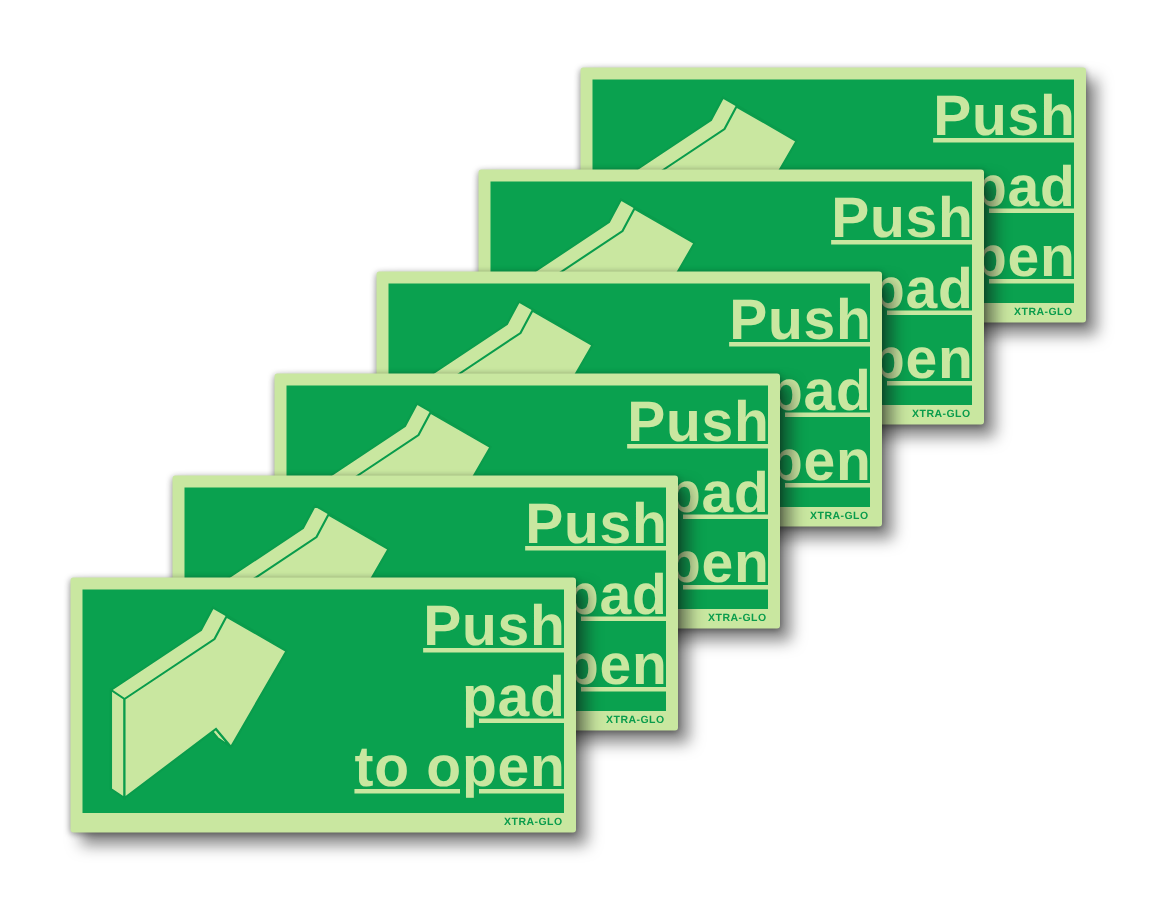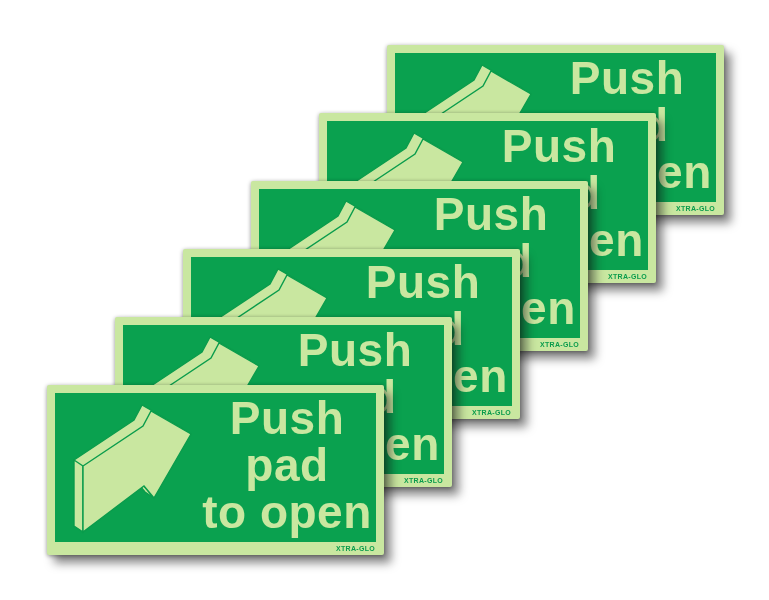--- a/index.html
+++ b/index.html
@@ -37,26 +37,27 @@
     pointer-events:none;
   }
   .arrow polygon{
     fill:var(--pale);
     stroke:var(--brand);
     stroke-width:1.4;
   }
   .lines{
     position:absolute;
     left:150px;top:10px;width:180px;
-    text-align:center;
+    text-align:right;
     font-weight:bold;
-    font-size:46px;
+    font-size:38px;
     line-height:47px;
     color:var(--pale);
     letter-spacing:0.5px;
+    text-decoration:underline;
   }
   .brand{
     position:absolute;
     right:9px;bottom:2px;
     font-size:7px;
     line-height:9px;
     font-weight:bold;
     letter-spacing:0.3px;
     color:var(--brand);
   }

